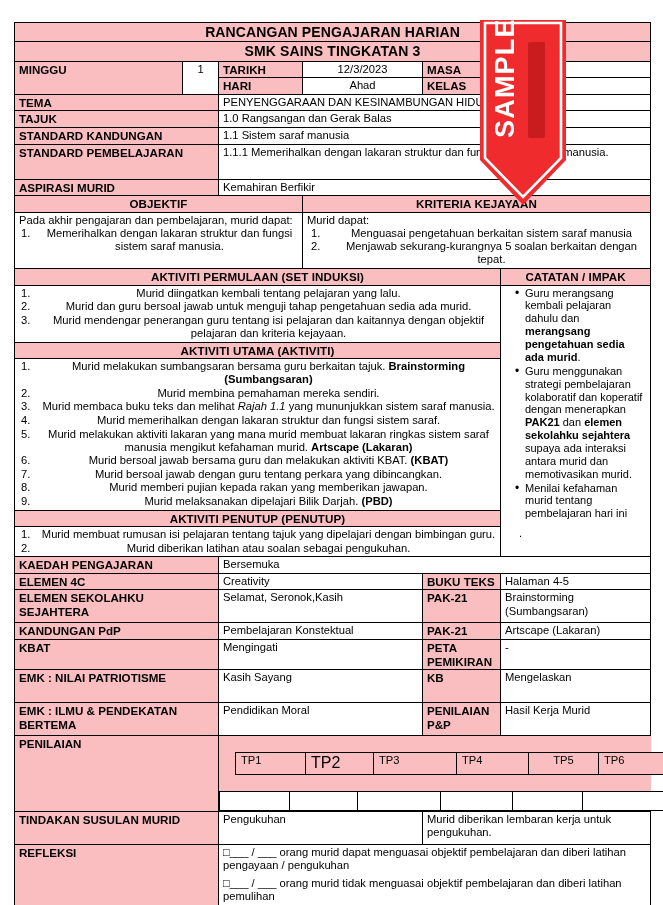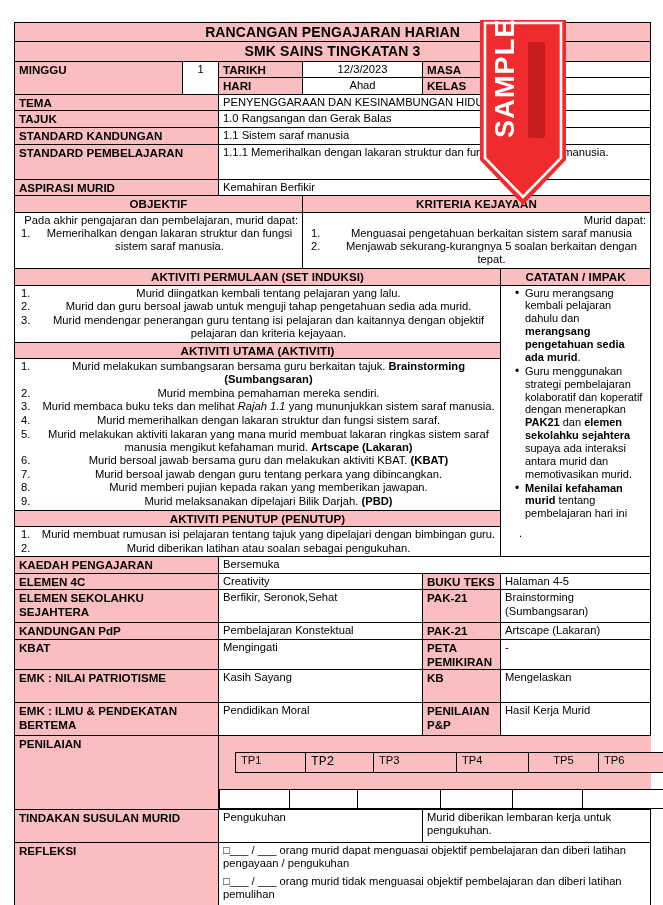--- a/index.html
+++ b/index.html
@@ -86,21 +86,21 @@
   }
   ul.bl > li::before {
     content: "\2022";
     position: absolute;
     left: -1px;
     top: -1px;
     font-size: 12px;
   }
   .note { font-size: 11px; line-height: 1.22; }
   .plain { font-size: 11.2px; }
-  .para { margin: 0; text-align: right; }
+  .para { margin: 0; }
   .refl-line { margin: 0 0 5px 0; }
   .refl-gap { height: 10px; }
   
   #sample-stamp {
     position: absolute;
     left: 466px;
     top: -2px;
     width: 86px;
     height: 185px;
     z-index: 30;
@@ -200,21 +200,21 @@
           <ol class="nl tight" id="permulaan-list">
               <li>Murid diingatkan kembali tentang pelajaran yang lalu.</li>
               <li>Murid dan guru bersoal jawab untuk menguji tahap pengetahuan sedia ada murid.</li>
               <li>Murid mendengar penerangan guru tentang isi pelajaran dan kaitannya dengan objektif pelajaran dan kriteria kejayaan.</li>
             </ol>
         </td>
         <td class="note" rowspan="5">
           <ul class="bl" id="catatan-list">
               <li><span>Guru merangsang kembali pelajaran dahulu dan </span><span style="font-weight: bold;">merangsang pengetahuan sedia ada murid</span><span>.</span></li>
               <li><span>Guru menggunakan strategi pembelajaran kolaboratif dan koperatif dengan menerapkan </span><span style="font-weight: bold;">PAK21</span><span> dan </span><span style="font-weight: bold;">elemen sekolahku sejahtera</span><span> supaya ada interaksi antara murid dan memotivasikan murid.</span></li>
-              <li><span style="font-weight: bold;">Menilai kefahaman murid</span><span> tentang pembelajaran hari ini</span></li>
+              <li><span style="font-weight: normal;">Menilai kefahaman murid</span><span> tentang pembelajaran hari ini</span></li>
             </ul>
           <div style="height:6px"></div>
           <div style="padding-left:14px">.</div>
         </td>
       </tr>
 
       <tr>
         <td class="pink sechdr" colspan="5">AKTIVITI UTAMA (AKTIVITI)</td>
       </tr>
       <tr>
@@ -250,21 +250,21 @@
       </tr>
 
       <tr>
         <td class="pink lbl" colspan="2">ELEMEN 4C</td>
         <td class="plain" colspan="2">Creativity</td>
         <td class="pink lbl">BUKU TEKS</td>
         <td class="plain">Halaman 4-5</td>
       </tr>
       <tr>
         <td class="pink lbl" colspan="2" style="height:30px">ELEMEN SEKOLAHKU SEJAHTERA</td>
-        <td class="plain" colspan="2">Berfikir, Seronok,Sehat</td>
+        <td class="plain" colspan="2">Selamat, Seronok,Kasih</td>
         <td class="pink lbl">PAK-21</td>
         <td class="plain">Brainstorming (Sumbangsaran)</td>
       </tr>
       <tr>
         <td class="pink lbl" colspan="2">KANDUNGAN PdP</td>
         <td class="plain" colspan="2">Pembelajaran Konstektual</td>
         <td class="pink lbl">PAK-21</td>
         <td class="plain">Artscape (Lakaran)</td>
       </tr>
       <tr>
@@ -294,21 +294,21 @@
               <col style="width:70px">
                 <col style="width:68px">
                 <col style="width:83px">
               <col style="width:72px">
                 <col style="width:70px">
                 <col style="width:100px">
             </colgroup>
             <tbody>
                 <tr id="tp-head-row">
                   <td class="pink" style="border: 1px solid rgb(0, 0, 0); padding: 1px 5px; font-size: 11.2px; height: 17px;">TP1</td>
-                  <td class="pink" style="border: 1px solid rgb(0, 0, 0); padding: 1px 5px; font-size: 13px; height: 17px; font-family: Liberation Mono, monospace;">TP2</td>
+                  <td class="pink" style="border: 1px solid rgb(0, 0, 0); padding: 1px 5px; font-size: 16px; height: 17px;">TP2</td>
                   <td class="pink" style="border: 1px solid rgb(0, 0, 0); padding: 1px 5px; font-size: 11.2px; height: 17px;">TP3</td>
                   <td class="pink" style="border: 1px solid rgb(0, 0, 0); padding: 1px 5px; font-size: 11.2px; height: 17px;">TP4</td>
                   <td class="pink" style="border: 1px solid rgb(0, 0, 0); padding: 1px 5px; font-size: 11.2px; height: 17px; text-align: center;">TP5</td>
                   <td class="pink" style="border: 1px solid rgb(0, 0, 0); padding: 1px 5px; font-size: 11.2px; height: 17px;">TP6</td>
                 </tr>
           </tbody>
             </table>
         </td>
       </tr>
       <tr>

